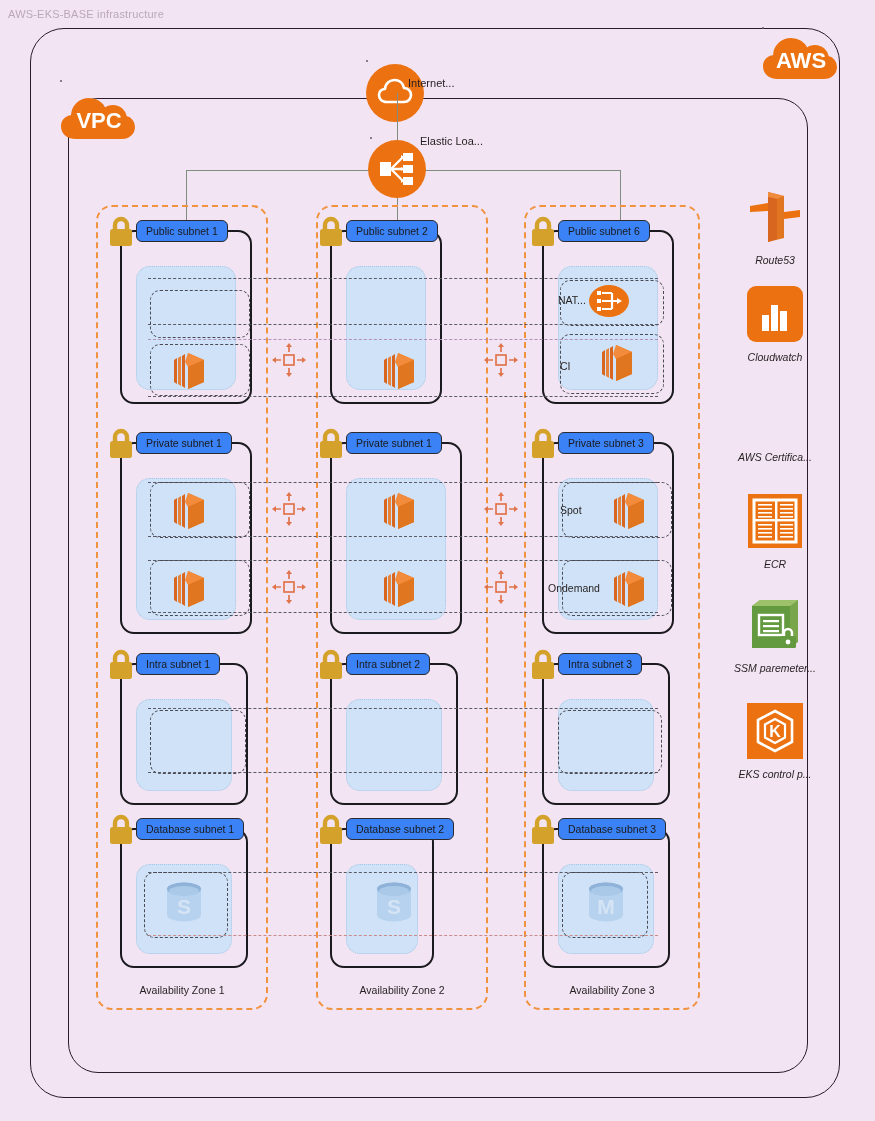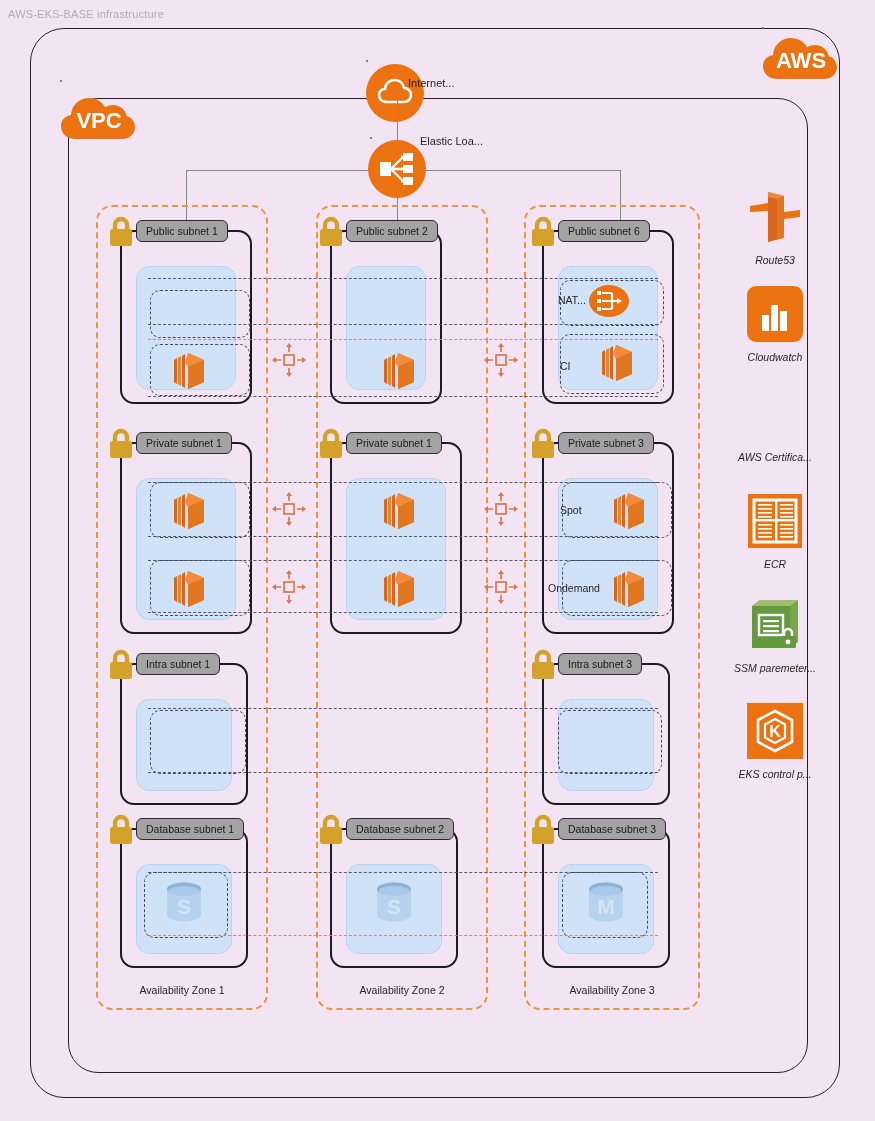--- a/index.html
+++ b/index.html
@@ -89,21 +89,21 @@
     background: transparent;
   }
   .subnet-inner {
     position:absolute; left: 14px; right: 14px; top: 34px; bottom: 12px;
     background: #cfe2f7;
     border: 1px dotted #a8c6e6;
     border-radius: 14px;
   }
   .subnet-title {
     position: absolute; top: -12px; left: 14px;
-    background: #a3a3a3;
+    background: #3b82f6;
     border: 1px solid #2b2b2f;
     border-radius: 6px;
     font-size: 10.5px;
     padding: 4px 9px 4px 9px;
     white-space: nowrap;
     z-index: 6;
   }
   .lock-icon {
     position:absolute; left: -16px; top: -16px; width: 30px; height: 32px; z-index: 7;
   }
@@ -452,20 +452,30 @@
       <svg viewBox="0 0 30 32">
           <rect x="4" y="13" width="22" height="17" rx="2.5" fill="#d4a22a"></rect>
           <path d="M9 13 v-4 a6 6 0 0 1 12 0 v4" fill="none" stroke="#d4a22a" stroke-width="4.4"></path>
         </svg>
     </div>
     <div class="subnet-title">Intra subnet 1</div>
     <div class="subnet-inner"></div>
     <div class="ngroup" style="left:28px; top:45px; width:96px; height:64px;"></div>
   </div>
 
+  <div class="abs subnet" style="left:330px; top:663px; width:128px; height:142px;">
+    <div class="lock-icon">
+      <svg viewBox="0 0 30 32">
+          <rect x="4" y="13" width="22" height="17" rx="2.5" fill="#d4a22a"></rect>
+          <path d="M9 13 v-4 a6 6 0 0 1 12 0 v4" fill="none" stroke="#d4a22a" stroke-width="4.4"></path>
+        </svg>
+    </div>
+    <div class="subnet-title">Intra subnet 2</div>
+    <div class="subnet-inner"></div>
+  </div>
 
   <div class="abs subnet" style="left:542px; top:663px; width:128px; height:142px;">
     <div class="lock-icon">
       <svg viewBox="0 0 30 32">
           <rect x="4" y="13" width="22" height="17" rx="2.5" fill="#d4a22a"></rect>
           <path d="M9 13 v-4 a6 6 0 0 1 12 0 v4" fill="none" stroke="#d4a22a" stroke-width="4.4"></path>
         </svg>
     </div>
     <div class="subnet-title">Intra subnet 3</div>
     <div class="subnet-inner"></div>
@@ -489,21 +499,21 @@
       <svg viewBox="0 0 44 50">
         <ellipse cx="22" cy="11" rx="17" ry="6.5" fill="#9fbfe0"></ellipse>
         <path d="M5 11 v26 a17 6.5 0 0 0 34 0 v-26" fill="#b6d2ee"></path>
         <ellipse cx="22" cy="11" rx="17" ry="6.5" fill="#8fb2d8"></ellipse>
         <ellipse cx="22" cy="13" rx="15" ry="5" fill="#aac9e8"></ellipse>
         <text x="22" y="36" text-anchor="middle" font-family="Liberation Sans, sans-serif" font-size="21" font-weight="bold" fill="#d4e4f5">S</text>
       </svg>
     </div>
   </div>
 
-  <div class="abs subnet" style="left:330px; top:828px; width:128px; height:140px;">
+  <div class="abs subnet" style="left:330px; top:828px; width:104px; height:140px;">
     <div class="lock-icon">
       <svg viewBox="0 0 30 32">
           <rect x="4" y="13" width="22" height="17" rx="2.5" fill="#d4a22a"></rect>
           <path d="M9 13 v-4 a6 6 0 0 1 12 0 v4" fill="none" stroke="#d4a22a" stroke-width="4.4"></path>
         </svg>
     </div>
     <div class="subnet-title">Database subnet 2</div>
     <div class="subnet-inner"></div>
     <div class="abs db-icon" style="left:40px; top:48px; z-index:6;">
       <svg viewBox="0 0 44 50">

